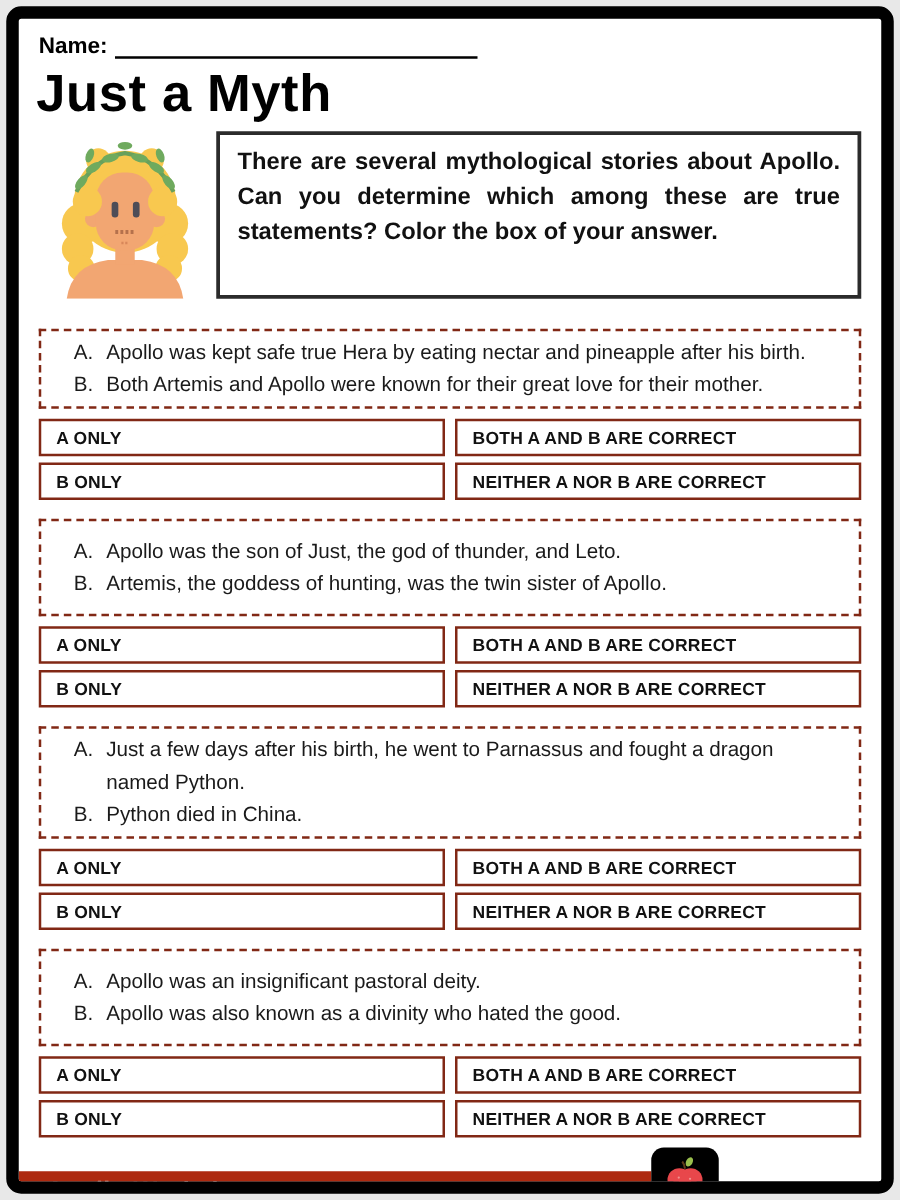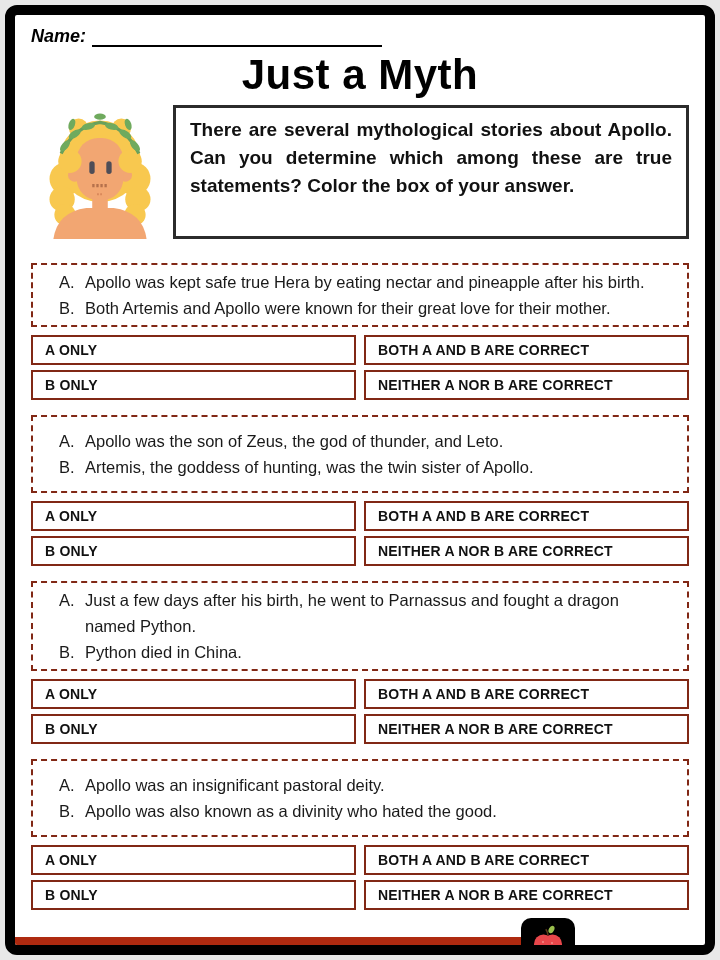--- a/index.html
+++ b/index.html
@@ -11,24 +11,24 @@
     background:#fff;
     border:10px solid #000;
     border-radius:12px;
     display:flex; flex-direction:column;
     overflow:hidden;
     padding:8px 14px 0 14px;
   }
 
   
   .name-row { display:flex; align-items:flex-end; height:30px; margin:2px 0 2px 2px; }
-  .name-label { font-size:18px; font-weight:bold; color:#000;font-style:italic; }
+  .name-label { font-size:18px; font-weight:bold; color:#000; }
   .name-line { width:290px; border-bottom:2px solid #000; height:22px; margin-left:6px; }
 
-  .page-title { text-align:center; font-size:42px; font-weight:bold; color:#000; height:52px; line-height:52px; letter-spacing:0.5px; }
+  .page-title { text-align:left; font-size:42px; font-weight:bold; color:#000; height:52px; line-height:52px; letter-spacing:0.5px; }
 
   .header-row { display:flex; margin:4px 2px 24px 2px; height:161px; }
   .avatar-wrap { width:138px; flex:0 0 138px; display:flex; align-items:center; justify-content:center; }
   .instruction-box {
     flex:1; border:3px solid #2b2b2b; background:#fff;
     padding:8px 14px; margin-left:4px;
     font-size:19px; font-weight:bold; color:#111;
     line-height:28px; text-align:justify;
   }
 
@@ -154,21 +154,21 @@
       <div class="answer-box">BOTH A AND B ARE CORRECT</div>
       <div class="answer-box">B ONLY</div>
       <div class="answer-box">NEITHER A NOR B ARE CORRECT</div>
     </div>
   </div>
 
   <div class="question-block">
     <div class="q-statements roomy">
       <div class="statement">
         <span class="s-label">A.</span>
-        <span class="s-text">Apollo was the son of Zeus, the god of thunder, and Leto.</span>
+        <span class="s-text">Apollo was the son of Just, the god of thunder, and Leto.</span>
       </div>
       <div class="statement">
         <span class="s-label">B.</span>
         <span class="s-text">Artemis, the goddess of hunting, was the twin sister of Apollo.</span>
       </div>
     </div>
     <div class="answers">
       <div class="answer-box">A ONLY</div>
       <div class="answer-box">BOTH A AND B ARE CORRECT</div>
       <div class="answer-box">B ONLY</div>

